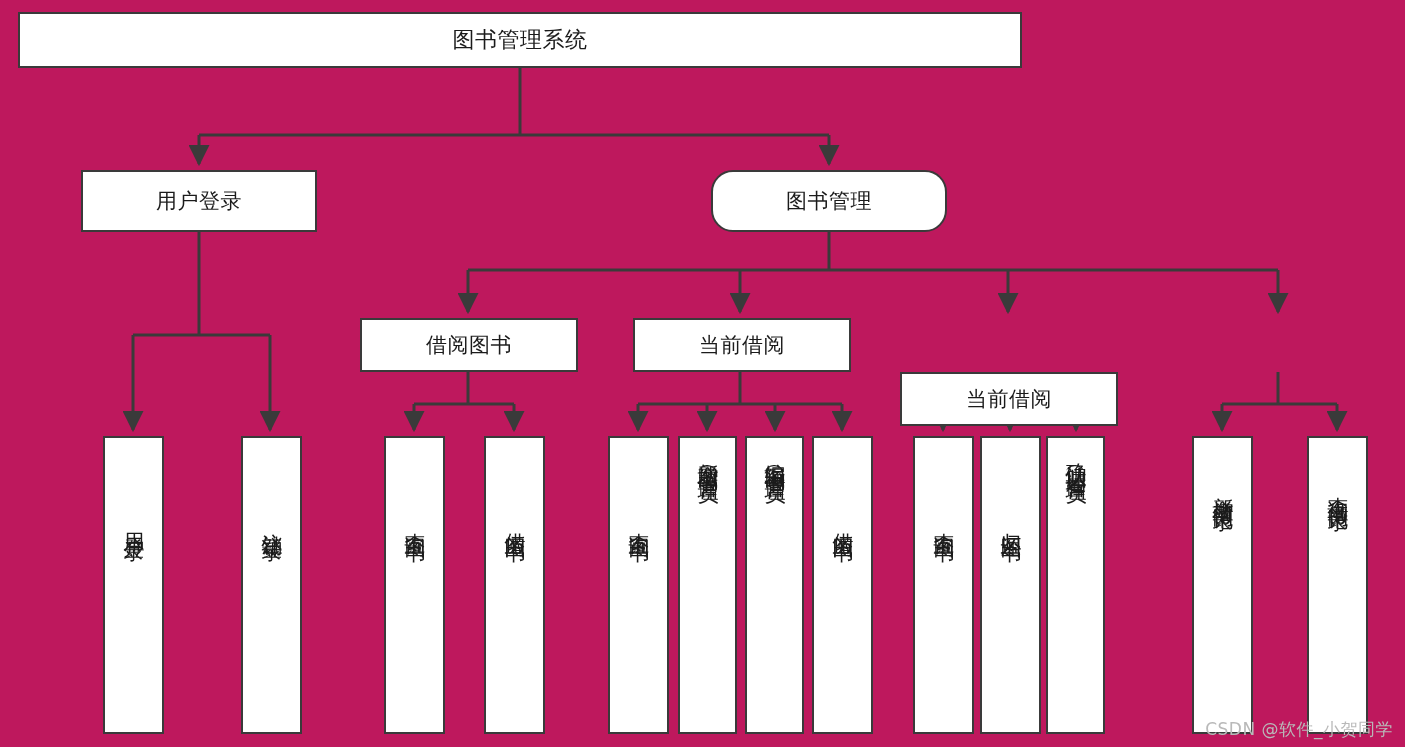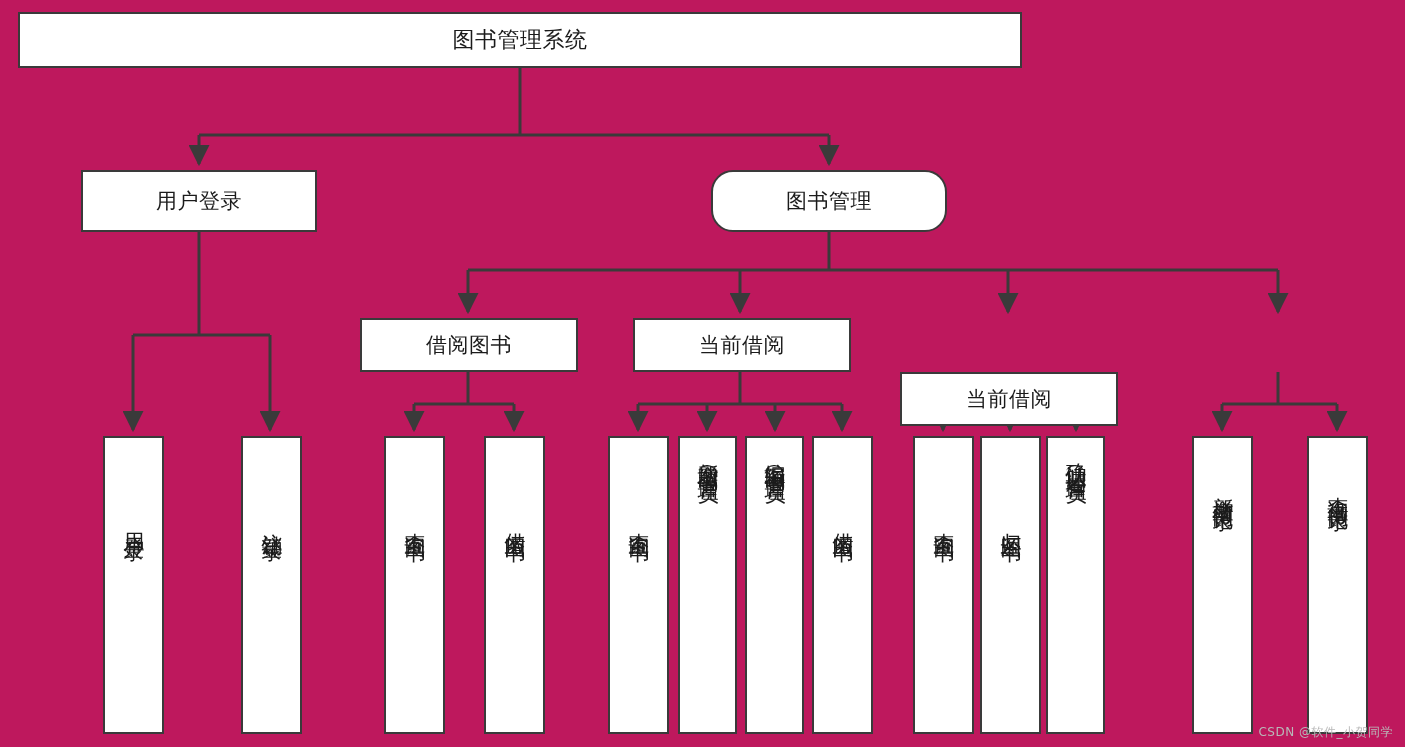--- a/index.html
+++ b/index.html
@@ -60,21 +60,21 @@
     line-height: 1;
     white-space: nowrap;
   }
   .node.vert.tall .lbl {
     padding-top: 0;
   }
   #watermark {
     position: absolute;
     right: 12px;
     bottom: 6px;
-    font-size: 12px;
+    font-size: 17px;
     color: #b9b9b9;
     letter-spacing: 0.5px;
     white-space: nowrap;
     pointer-events: none;
   }
 </style>
 </head>
 <body>
 
 <div id="canvas">

